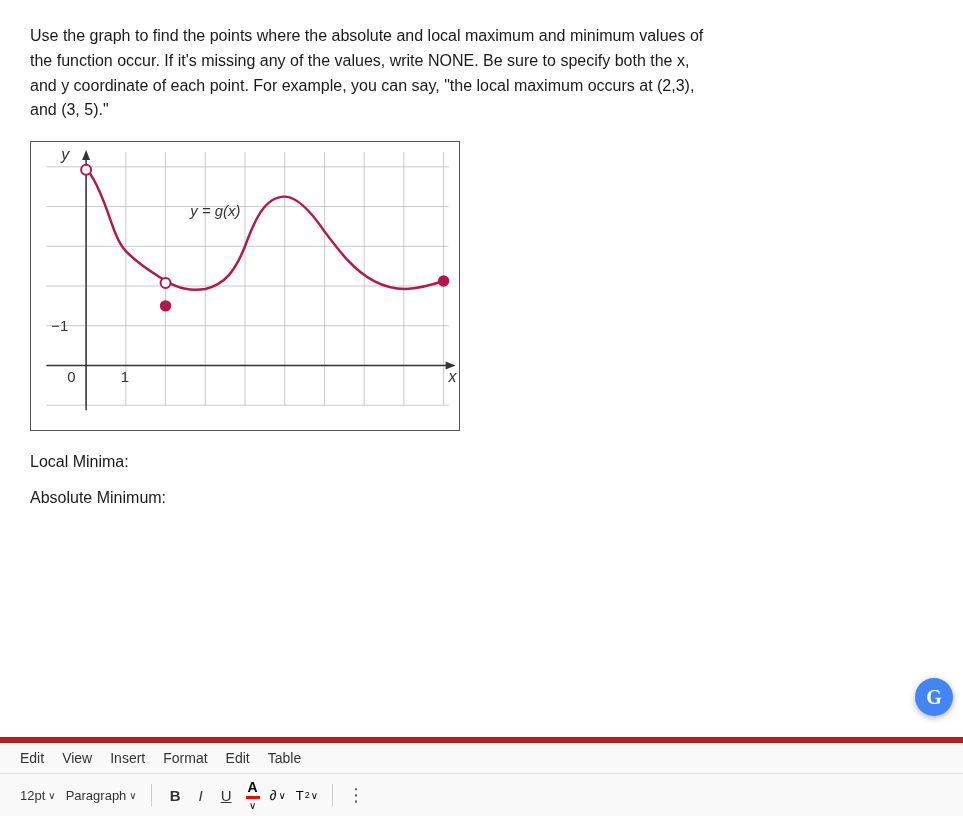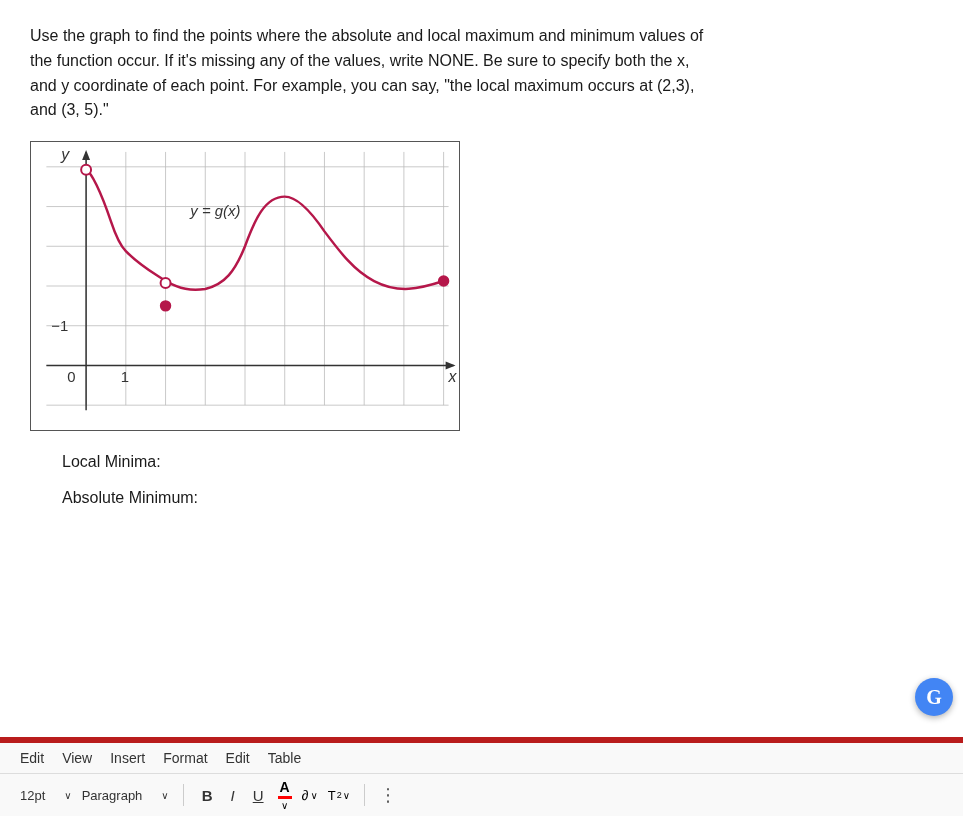--- a/index.html
+++ b/index.html
@@ -43,21 +43,20 @@
       height: 100%;
     }
     .answer-fields {
       margin-top: 8px;
       font-size: 16px;
       color: #1a1a1a;
     }
     .answer-row {
       margin-bottom: 10px;
       line-height: 1.6;
-      margin-left: 32px;
     }
     .answer-label {
       font-size: 16px;
     }
     .bottom-toolbar {
       border-top: 6px solid #b91c1c;
       background: #f9f9f9;
       padding: 0;
     }
     .menu-bar {
@@ -80,21 +79,21 @@
       gap: 10px;
     }
     .format-select {
       font-size: 13px;
       color: #333;
       border: none;
       background: transparent;
       cursor: pointer;
       display: flex;
       align-items: center;
-      gap: 19px;
+      gap: 3px;
     }
     .format-select .chevron {
       font-size: 10px;
     }
     .divider {
       width: 1px;
       height: 22px;
       background: #ccc;
       margin: 0 4px;
     }

